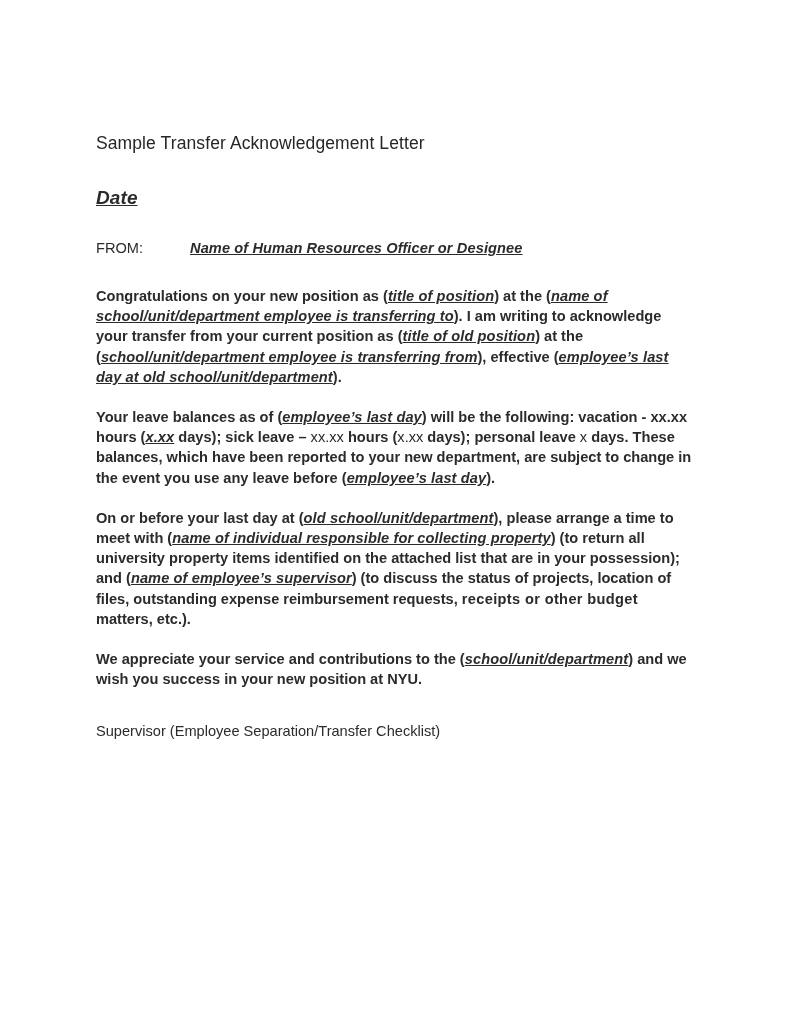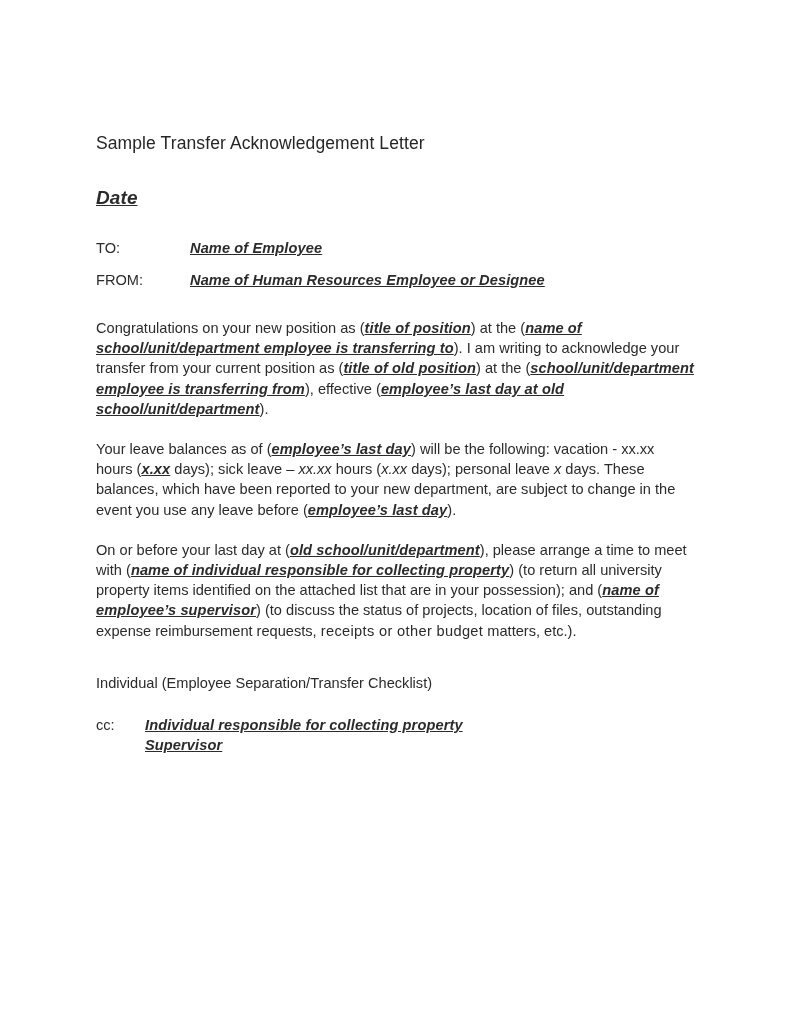--- a/index.html
+++ b/index.html
@@ -87,58 +87,47 @@
   .cc-values .cc-line { display: block; line-height: 20px; }
 
   
   .ph {           
     font-weight: bold;
     font-style: italic;
     text-decoration: underline;
     letter-spacing: .1px;
   }
   .it {           
-    font-style: italic;
   }
-  .plain { font-style: normal; font-weight: normal; text-align: right; }
+  .plain { font-style: normal; font-weight: bold; text-align: right; }
   .wide { letter-spacing: .35px; }
 </style>
 </head>
 <body>
 
 <div class="page">
   <div class="doc">
 
     <h1 class="doc-title">Sample Transfer Acknowledgement Letter</h1>
 
     <div class="date-line">
       <span class="ph">Date</span>
     </div>
 
     <div class="addr-block">
       <div class="addr-row">
-        <span class="addr-label">TO:</span>
-        <span class="addr-value ph">Name of Employee</span>
-      </div>
-      <div class="addr-row">
         <span class="addr-label">FROM:</span>
-        <span class="addr-value ph">Name of Human Resources Employee or Designee</span>
+        <span class="addr-value ph">Name of Human Resources Officer or Designee</span>
       </div>
     </div>
 
     <div class="body-block">
       <p class="para"><span class="plain">Congratulations on your new position as (</span><span class="ph">title of position</span><span class="plain">) at the (</span><span class="ph">name of school/unit/department employee is transferring to</span><span class="plain">). I am writing to acknowledge your transfer from your current position as (</span><span class="ph">title of old position</span><span class="plain">) at the (</span><span class="ph">school/unit/department employee is transferring from</span><span class="plain">), effective (</span><span class="ph">employee’s last day at old school/unit/department</span><span class="plain">).</span></p>
       <p class="para"><span class="plain">Your leave balances as of (</span><span class="ph">employee’s last day</span><span class="plain">) will be the following: vacation - xx.xx hours (</span><span class="ph">x.xx</span><span class="plain"> days); sick leave – </span><span class="it">xx.xx</span><span class="plain"> hours (</span><span class="it">x.xx</span><span class="plain"> days); personal leave </span><span class="it">x</span><span class="plain"> days. These balances, which have been reported to your new department, are subject to change in the event you use any leave before (</span><span class="ph">employee’s last day</span><span class="plain">).</span></p>
       <p class="para"><span class="plain">On or before your last day at (</span><span class="ph">old school/unit/department</span><span class="plain">), please arrange a time to meet with (</span><span class="ph">name of individual responsible for collecting property</span><span class="plain">) (to return all university property items identified on the attached list that are in your possession); and (</span><span class="ph">name of employee’s supervisor</span><span class="plain">) (to discuss the status of projects, location of files, outstanding expense reimbursement requests, </span><span class="plain wide">receipts  or  other  budget</span><span class="plain"> matters, etc.).</span></p>
+      <p class="para"><span class="plain">We appreciate your service and contributions to the (</span><span class="ph">school/unit/department</span><span class="plain">) and we wish you success in your new position at NYU.</span></p>
     </div>
 
-    <div class="attachment-line">Individual (Employee  Separation/Transfer  Checklist)</div>
+    <div class="attachment-line">Supervisor (Employee  Separation/Transfer  Checklist)</div>
 
-    <div class="cc-block">
-      <span class="cc-label">cc:</span>
-      <span class="cc-values">
-        <span class="cc-line ph">Individual responsible for collecting property</span>
-        <span class="cc-line ph">Supervisor</span>
-      </span>
-    </div>
 
   </div>
 </div>
 
 </body></html>

